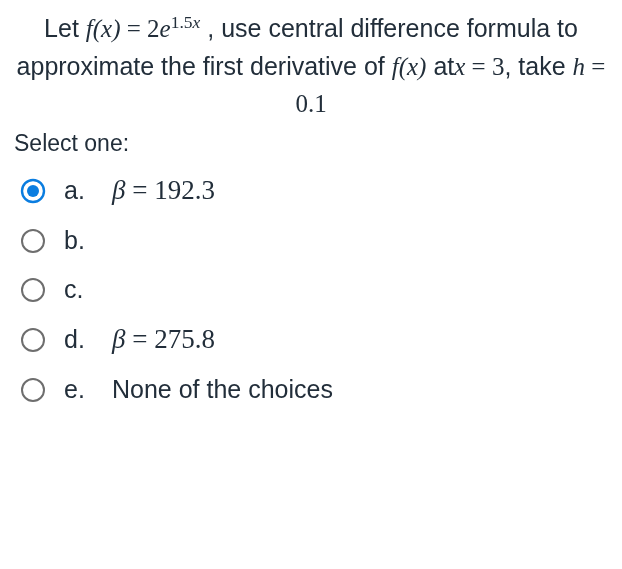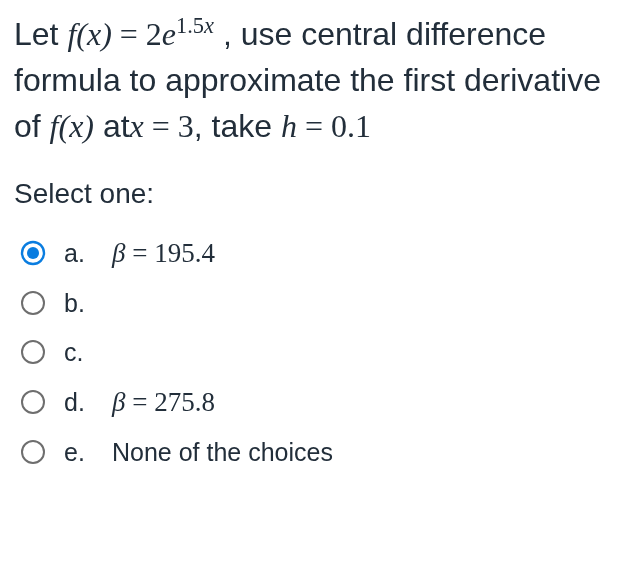--- a/index.html
+++ b/index.html
@@ -9,36 +9,37 @@
     height: 569px;
     background: #ffffff;
     font-family: Arial, Helvetica, sans-serif;
     color: #222e3a;
   }
   .page {
     padding: 10px 14px 0 14px;
     box-sizing: border-box;
   }
   .question {
-    font-size: 32px;
+    font-size: 25px;
     line-height: 1.45;
-    margin-bottom: 28px;
+    margin-bottom: 8px;
+    text-align: center;
   }
   .math-i { font-family: "Times New Roman", Times, serif; font-style: italic; }
   .math   { font-family: "Times New Roman", Times, serif; }
   .sup {
     font-family: "Times New Roman", Times, serif;
     font-size: 0.7em;
     vertical-align: super;
     font-style: normal;
   }
   .sup .mi { font-style: italic; }
   .prompt {
-    font-size: 28px;
-    margin-bottom: 28px;
+    font-size: 23px;
+    margin-bottom: 18px;
   }
   .options {
     display: flex;
     flex-direction: column;
     gap: 20px;
     padding-left: 6px;
   }
   .opt {
     display: flex;
     align-items: center;
@@ -83,21 +84,21 @@
   <div class="options">
 
   <div class="opt">
         <span class="radio">
           <svg width="26" height="26" viewBox="0 0 26 26">
             <circle cx="13" cy="13" r="11" fill="none" stroke="#0a7de0" stroke-width="2.4"></circle>
             <circle cx="13" cy="13" r="6" fill="#0a7de0"></circle>
           </svg>
         </span>
         <span class="letter">a.</span>
-        <span class="ans"><span class="beta">β</span><span> = </span><span>195.4</span></span>
+        <span class="ans"><span class="beta">β</span><span> = </span><span>192.3</span></span>
       </div>
       <div class="opt">
         <span class="radio">
           <svg width="26" height="26" viewBox="0 0 26 26">
             <circle cx="13" cy="13" r="11" fill="none" stroke="#6e6e6e" stroke-width="2"></circle>
           </svg>
         </span>
         <span class="letter">b.</span>
       </div>
       <div class="opt">

